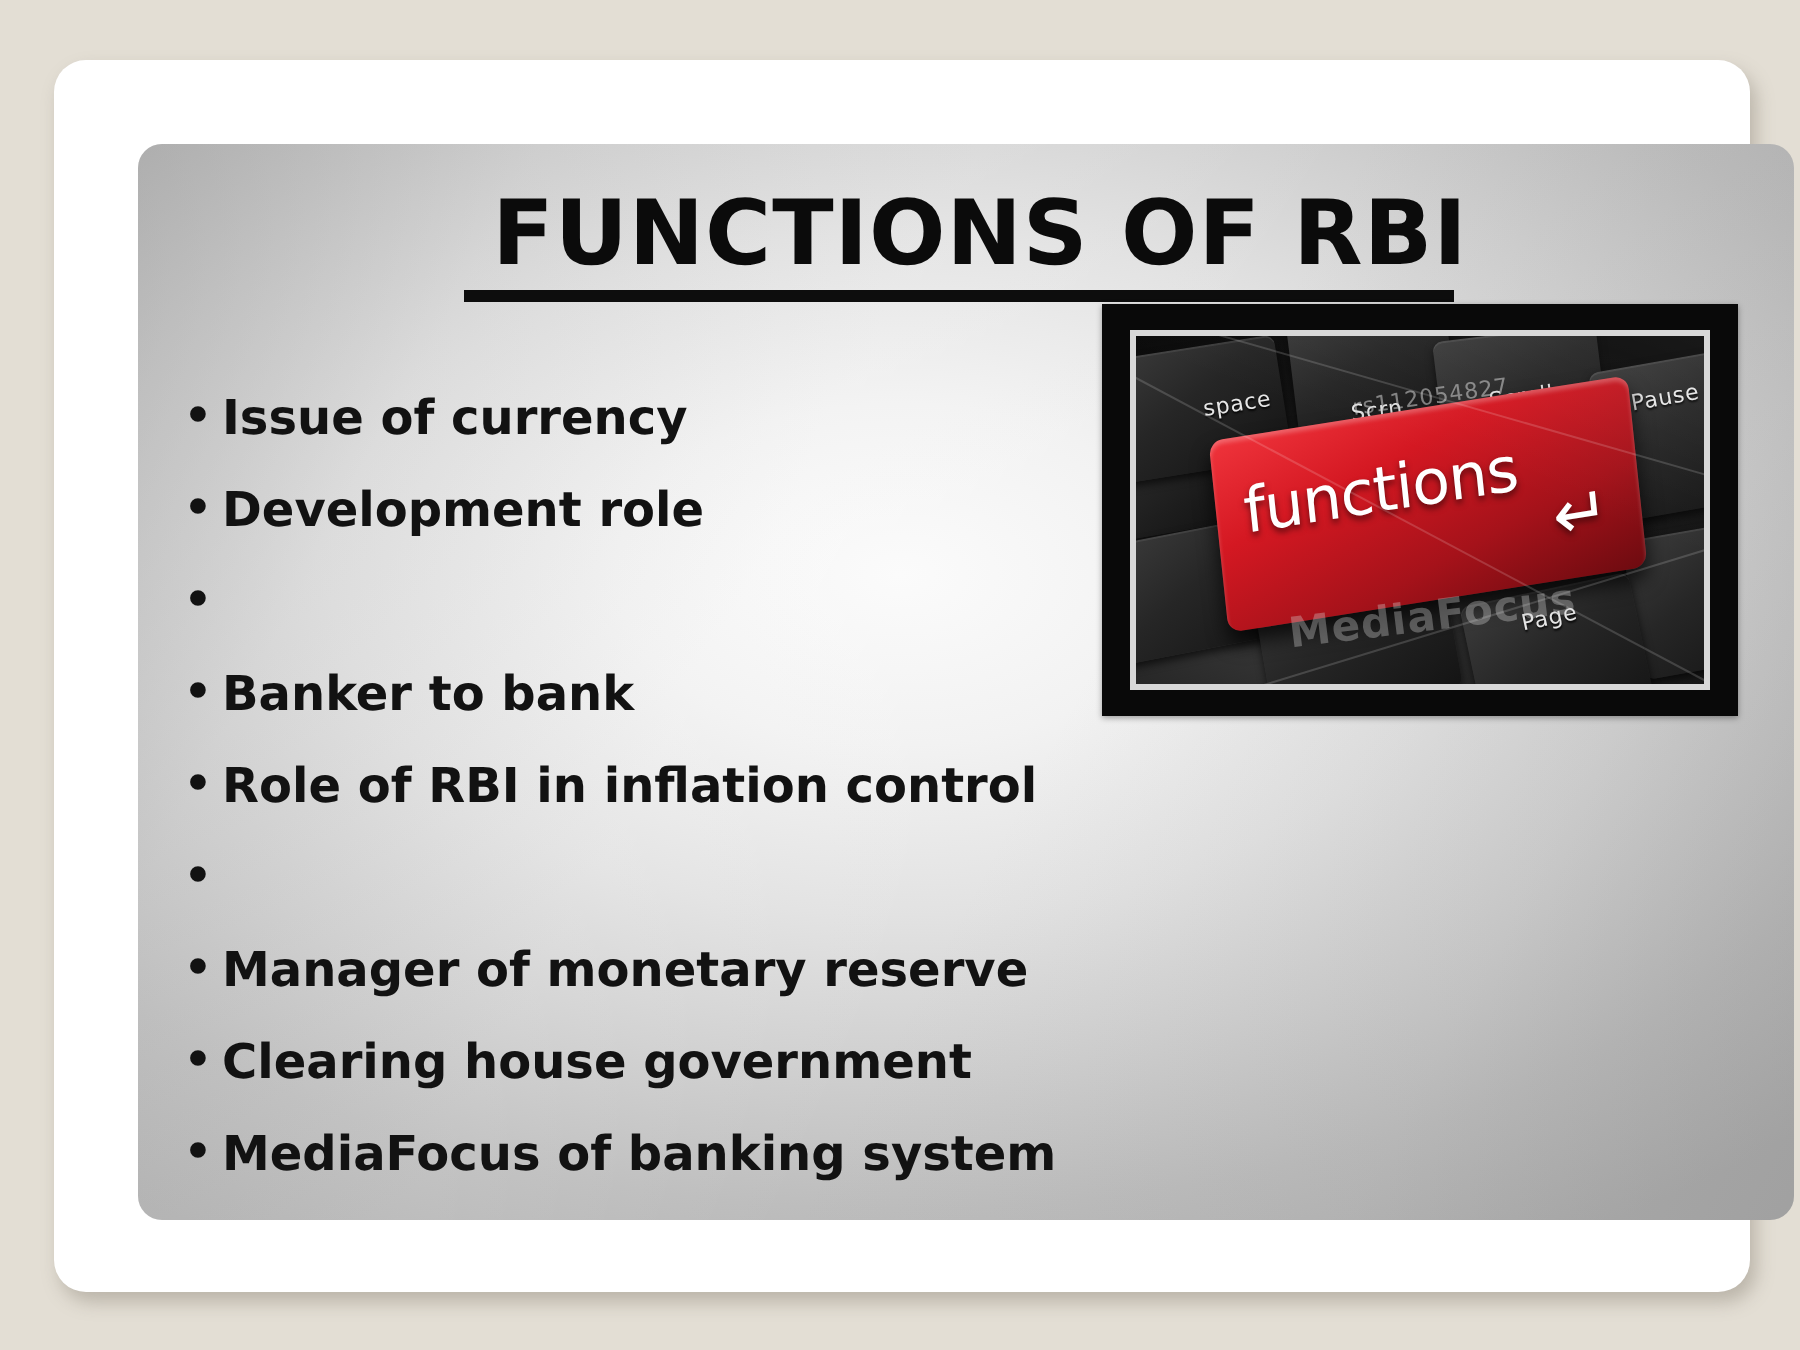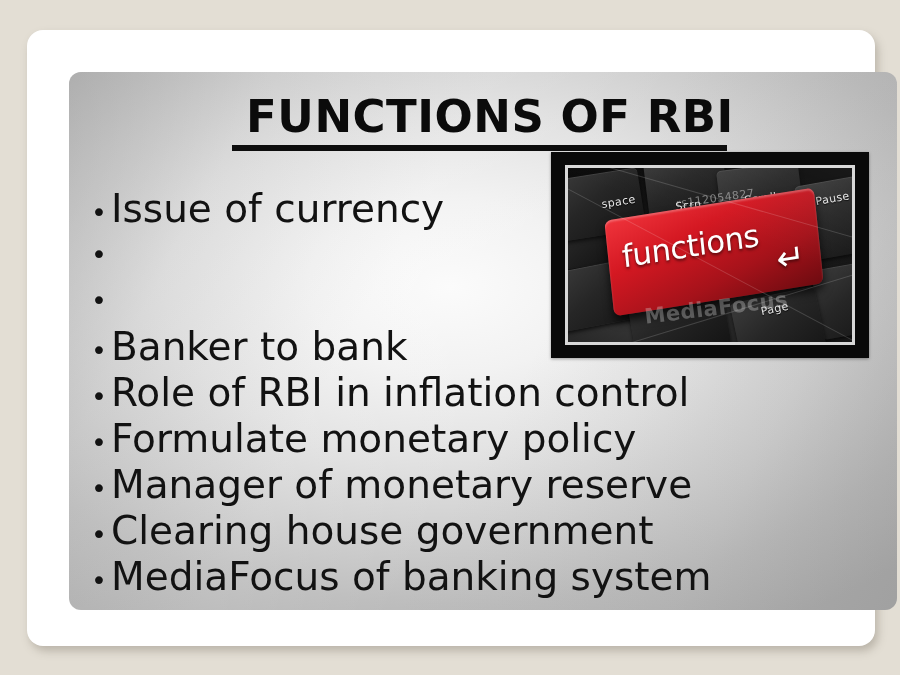--- a/index.html
+++ b/index.html
@@ -107,21 +107,22 @@
   }
   .bullet-dot {
     width: 20px;
     min-width: 20px;
     font-size: 27px;
     line-height: 46px;
     color: #121212;
     text-align: left;
   }
   .bullet-text {
-    font-size: 39px;
+    font-size: 24px;
+    font-weight: bold;
   }
 
   
   .photo-frame {
     position: absolute;
     left: 482px;
     top: 80px;
     width: 318px;
     height: 206px;
     background: #090909;
@@ -254,35 +255,35 @@
       <div class="slide-title">FUNCTIONS OF RBI</div>
       <div class="title-underline"></div>
 
       <ul class="bullet-list">
         <li class="bullet-item">
           <span class="bullet-dot">•</span>
           <span class="bullet-text">Issue of currency</span>
         </li>
         <li class="bullet-item">
           <span class="bullet-dot">•</span>
+          <span class="bullet-text">Development role</span>
         </li>
         <li class="bullet-item">
           <span class="bullet-dot">•</span>
         </li>
         <li class="bullet-item">
           <span class="bullet-dot">•</span>
           <span class="bullet-text">Banker to bank</span>
         </li>
         <li class="bullet-item">
           <span class="bullet-dot">•</span>
           <span class="bullet-text">Role of RBI in inflation control</span>
         </li>
         <li class="bullet-item">
           <span class="bullet-dot">•</span>
-          <span class="bullet-text">Formulate monetary policy</span>
         </li>
         <li class="bullet-item">
           <span class="bullet-dot">•</span>
           <span class="bullet-text">Manager of monetary reserve</span>
         </li>
         <li class="bullet-item">
           <span class="bullet-dot">•</span>
           <span class="bullet-text">Clearing house government</span>
         </li>
         <li class="bullet-item">

